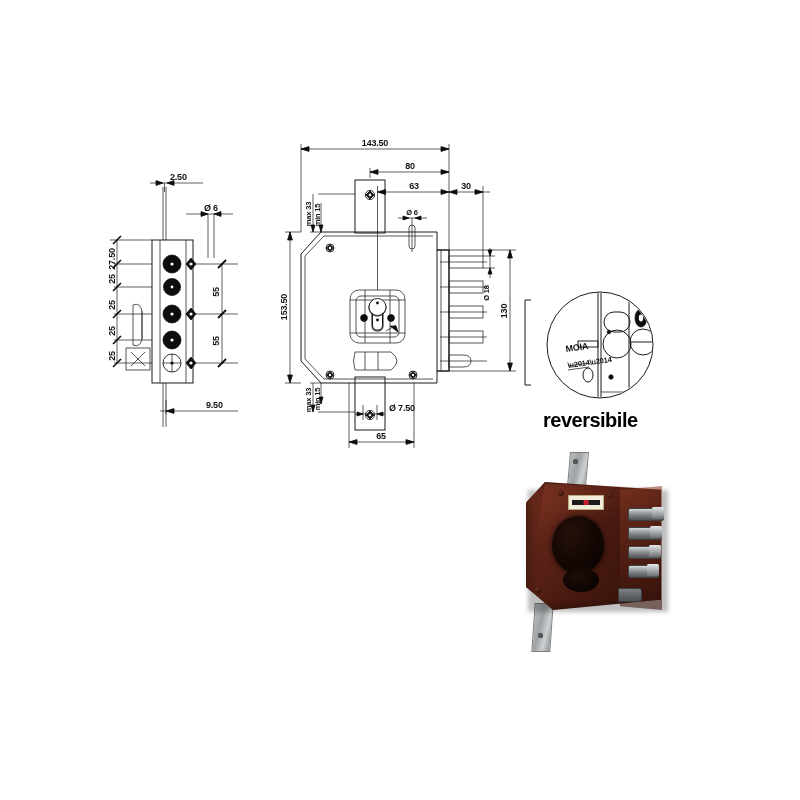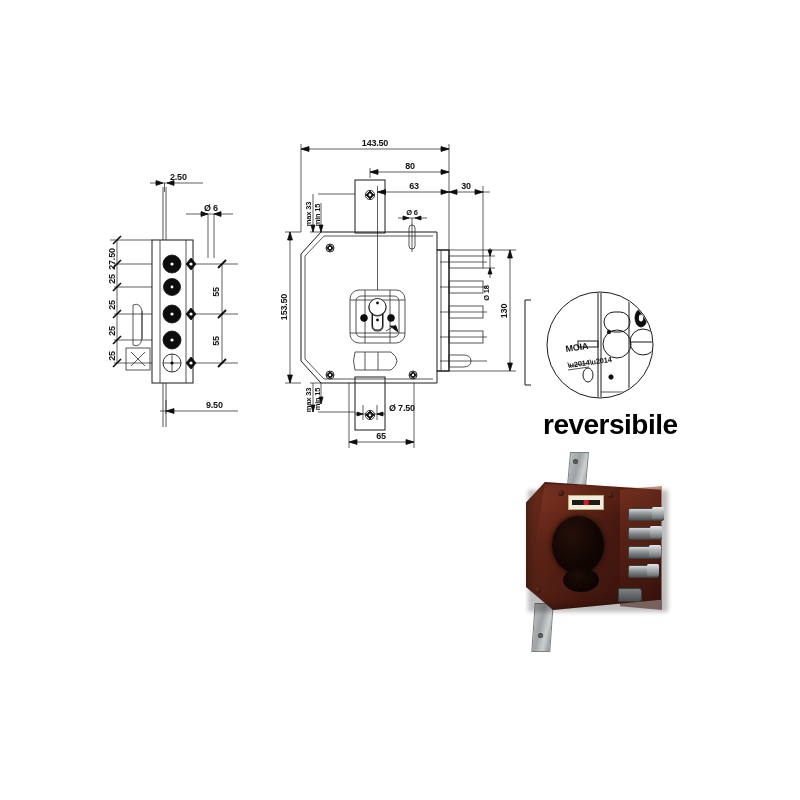--- a/index.html
+++ b/index.html
@@ -46,21 +46,21 @@
     font-family: "Liberation Sans", sans-serif;
     font-size: 7.5px;
     fill: #121212;
     font-weight: 600;
     letter-spacing: -0.2px;
   }
   .revlabel {
     position: absolute;
     font-family: "Liberation Sans", sans-serif;
     font-weight: bold;
-    font-size: 28px;
+    font-size: 20px;
     color: #000000;
     letter-spacing: -0.5px;
     white-space: nowrap;
   }
   
   #photo {
     position: absolute;
     left: 500px;
     top: 450px;
     width: 200px;

